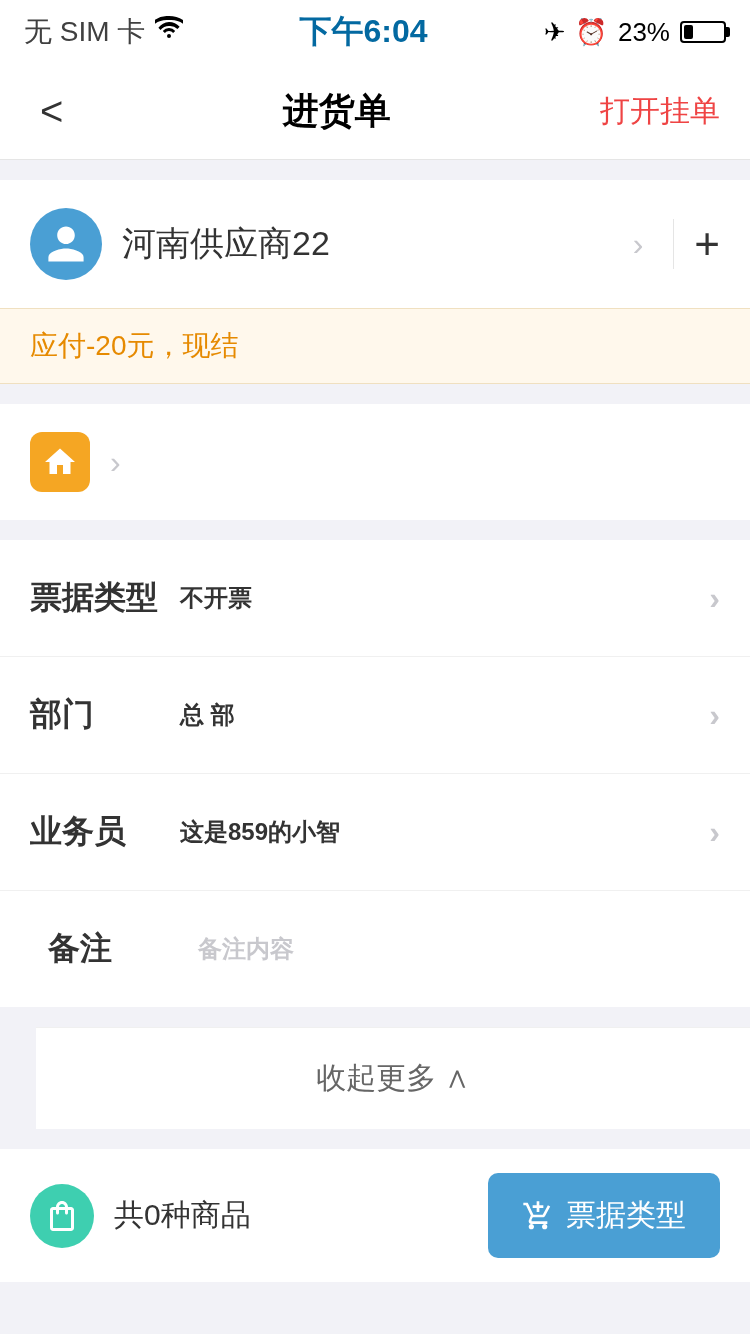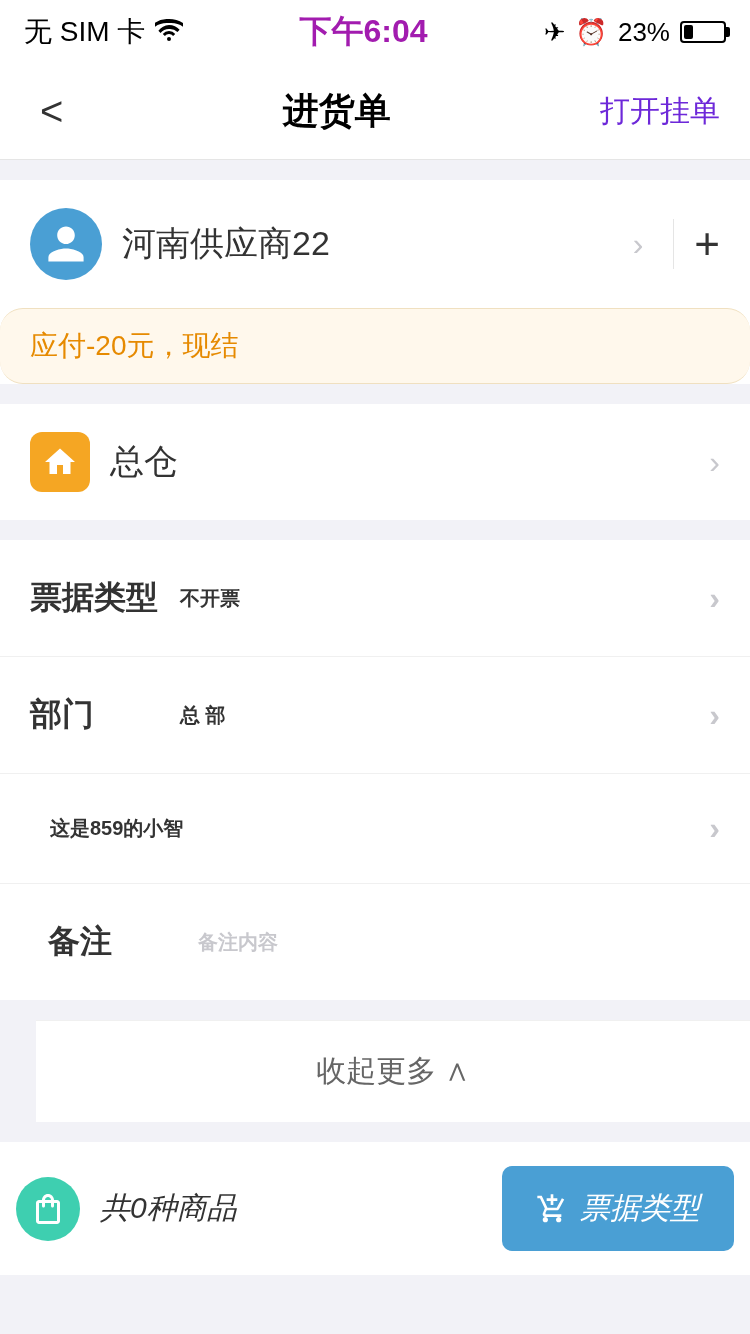--- a/index.html
+++ b/index.html
@@ -17,30 +17,30 @@
       width: 750px;
       height: 64px;
       background: #fff;
       display: flex;
       align-items: center;
       justify-content: space-between;
       padding: 0 24px;
     }
     .status-left {
       display: flex;
-      align-items: center;
+      align-items: flex-start;
       gap: 10px;
       font-size: 28px;
       font-weight: 500;
-      color: #000000;
+      color: #404040;
     }
     .status-center {
       font-size: 32px;
       font-weight: 600;
-      color: #a21caf;
+      color: #0369a1;
     }
     .status-right {
       display: flex;
       align-items: center;
       gap: 10px;
       font-size: 26px;
       color: #000;
     }
     .battery-container {
       display: flex;
@@ -92,21 +92,21 @@
       cursor: pointer;
       padding: 10px;
     }
     .nav-title {
       font-size: 36px;
       font-weight: 600;
       color: #000;
     }
     .nav-action {
       font-size: 30px;
-      color: #6d28d9;
+      color: #ef4444;
       cursor: pointer;
     }
 
     
     .section-gap {
       width: 750px;
       height: 20px;
       background: #f2f2f7;
     }
 
@@ -164,21 +164,20 @@
     }
 
     
     .notice-bar {
       background: #fff8ec;
       padding: 18px 30px;
       font-size: 28px;
       color: #e68a00;
       border-top: 1px solid #f0e0c0;
       border-bottom: 1px solid #f0e0c0;
-      border-radius: 23px;
     }
 
     
     .warehouse-row {
       display: flex;
       align-items: center;
       padding: 28px 30px;
       background: #fff;
     }
     .warehouse-icon {
@@ -225,21 +224,21 @@
       padding-left: 48px;
     }
     .form-label {
       font-size: 32px;
       color: #333;
       width: 130px;
       flex-shrink: 0;
     }
     .form-value {
       flex: 1;
-      font-size: 20px;
+      font-size: 24px;
       color: #333;
       padding-left: 20px;
     }
     .form-value.placeholder {
       color: #c8c8cd;
     }
     .form-chevron {
       color: #c8c8cd;
       font-size: 32px;
     }
@@ -254,24 +253,23 @@
       color: #666;
       cursor: pointer;
       border-top: 1px solid #f0f0f0;
       margin-left: 36px;
     }
 
     
     .bottom-bar {
       background: #fff;
       margin-top: 20px;
-      padding: 24px 16px;
+      padding: 24px 30px;
       display: flex;
       justify-content: space-between;
-      font-style: italic;
     }
     .product-count-icon {
       width: 64px;
       height: 64px;
       border-radius: 50%;
       background: #3ecfb0;
       display: flex;
       align-items: center;
       justify-content: center;
       margin-right: 20px;
@@ -370,39 +368,39 @@
 
   <div class="section-gap"></div>
 
   <div class="card-section">
     <div class="warehouse-row">
       <div class="warehouse-icon">
         <svg viewBox="0 0 24 24">
           <path d="M10 20v-6h4v6h5v-8h3L12 3 2 12h3v8z"></path>
         </svg>
       </div>
-      <span class="warehouse-name">总仓</span>
       <span class="row-chevron">›</span>
     </div>
   </div>
 
   <div class="form-section">
     <div class="form-row">
       <span class="form-label">票据类型</span>
       <span class="form-value">不开票</span>
       <span class="form-chevron">›</span>
     </div>
 
     <div class="form-row">
       <span class="form-label">部门</span>
       <span class="form-value">总 部</span>
       <span class="form-chevron">›</span>
     </div>
 
     <div class="form-row">
+      <span class="form-label">业务员</span>
       <span class="form-value">这是859的小智</span>
       <span class="form-chevron">›</span>
     </div>
 
     <div class="form-row">
       <span class="form-label">备注</span>
       <span class="form-value placeholder">备注内容</span>
     </div>
   </div>
 

